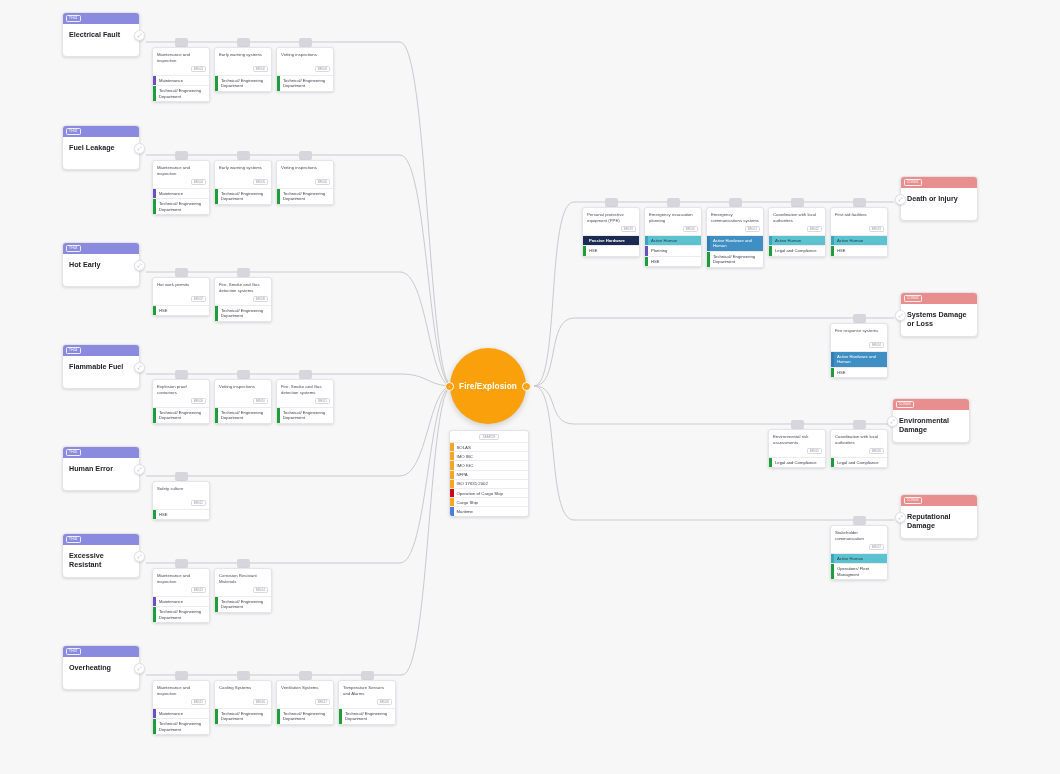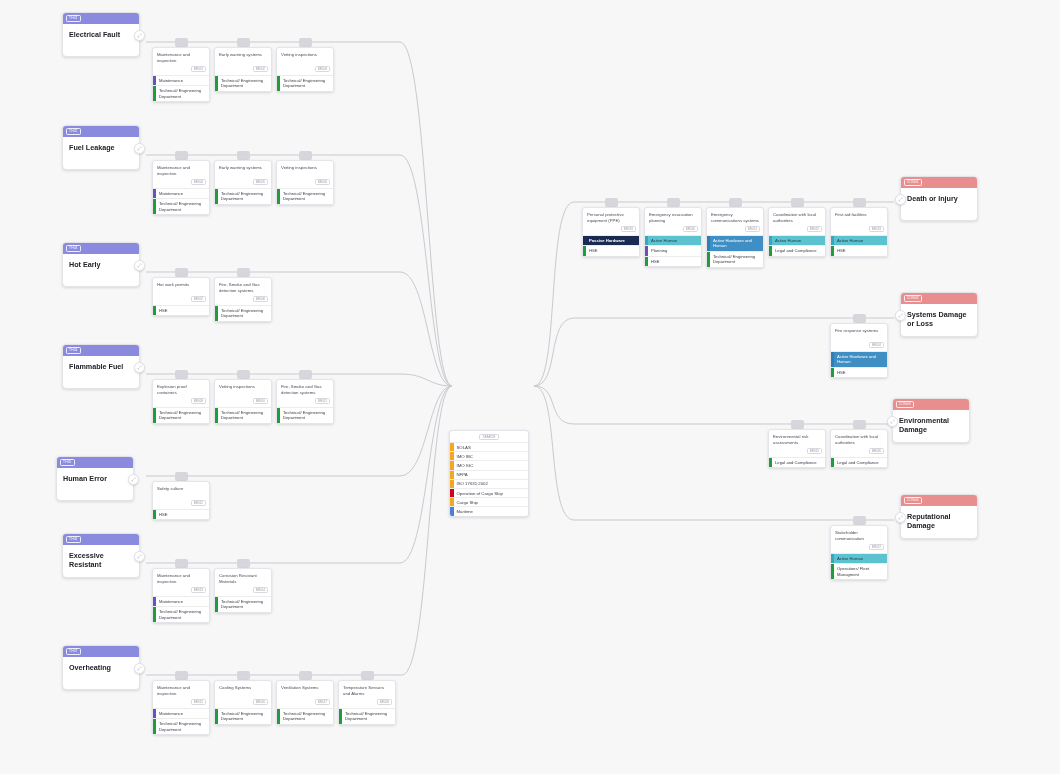--- a/index.html
+++ b/index.html
@@ -291,21 +291,21 @@
       <div class="barrier" style="left: 276px; top: 379px;">
         <div class="bname">Fire, Smoke and Gas detection systems</div>
         <div class="bcode-row">
           <span class="bcode">BR011</span>
         </div>
         <div class="tag t-dept">
           <div class="bar"></div>
           <div class="txt">Technical/ Engineering Department</div>
         </div>
       </div>
-      <div class="node threat" style="left: 56px; top: 446px; width: 78px; margin-top: 10px;">
+      <div class="node threat" style="left: 62px; top: 446px; width: 78px;">
         <div class="hdr">
           <span class="code">TH05</span>
         </div>
         <div class="body">
           <div class="ttl">Human Error</div>
         </div>
         <div class="grip">⤢</div>
       </div>
       <div class="knob" style="left: 174.5px; top: 472px;"></div>
       <div class="barrier" style="left: 152px; top: 481px;">
@@ -574,20 +574,25 @@
           <div class="bar"></div>
           <div class="txt">Active Human</div>
         </div>
         <div class="tag t-ops">
           <div class="bar"></div>
           <div class="txt">Operations/ Fleet Managment</div>
         </div>
       </div>
     </div>
 
+  <div class="hazard" id="hazard" style="left:450px; top:348px;">
+    <div class="port l">‹</div>
+    <span>Fire/Explosion</span>
+    <div class="port r">›</div>
+  </div>
 
   <div class="legend" id="legend" style="left:449px; top:430px;">
     <div class="lg-head">
       <span>SEARCH</span>
     </div>
     <div id="legend-rows">
         <div class="lg-row">
           <div class="sw" style="background: rgb(245, 166, 35);"></div>
           <div class="lb">SOLAS</div>
         </div>

